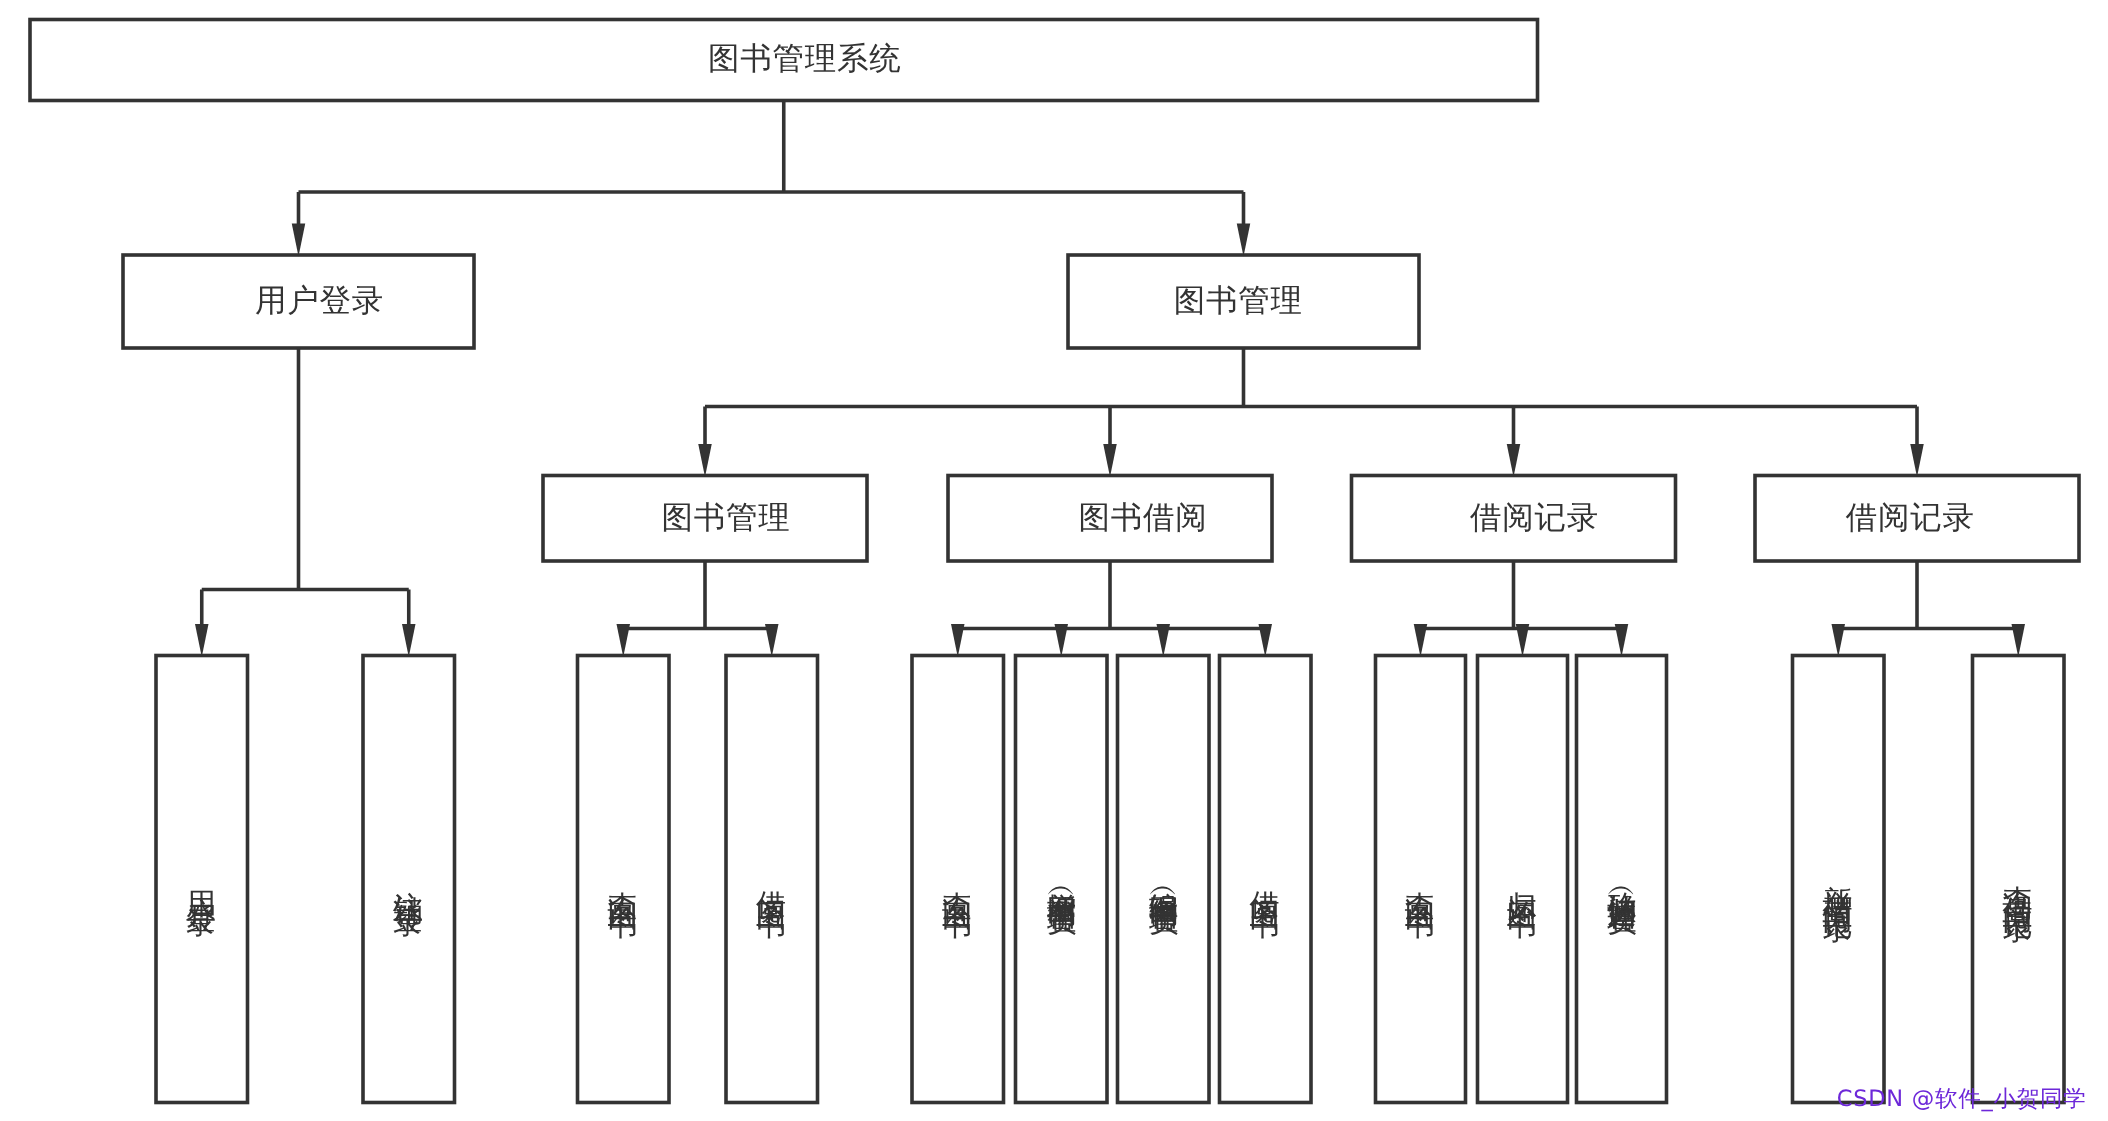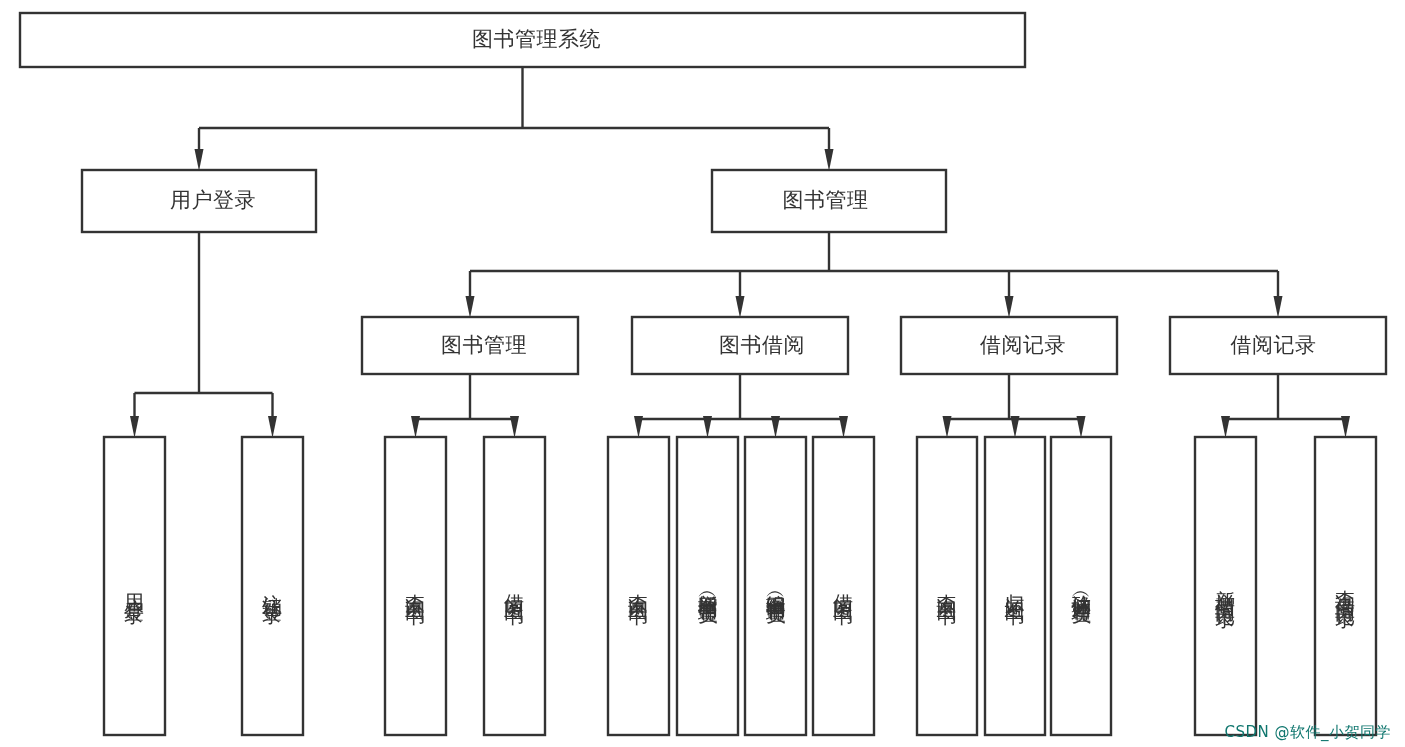--- a/index.html
+++ b/index.html
@@ -65,21 +65,21 @@
   }
   .node-label.vertical.tight {
     letter-spacing: 1.5px;
     font-size: 19.5px;
   }
   .watermark {
     position: absolute;
     right: 14px;
     bottom: 5px;
     font-size: 15px;
-    color: #0f766e;
+    color: #6d28d9;
     font-family: "DejaVu Sans", "Liberation Sans", sans-serif;
     white-space: nowrap;
     letter-spacing: 0.5px;
   }
 </style>
 </head>
 <body>
 
 <div id="diagram-root">
 

